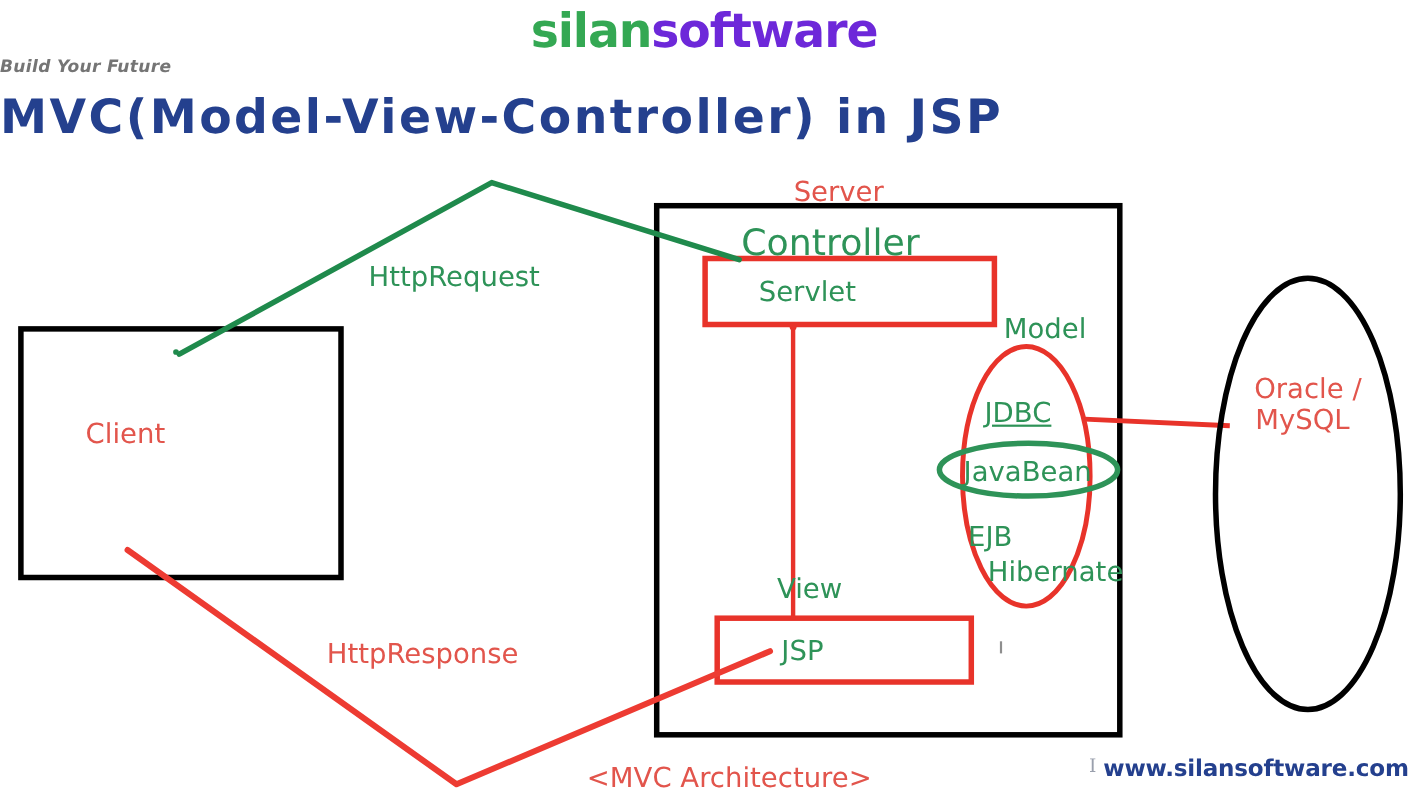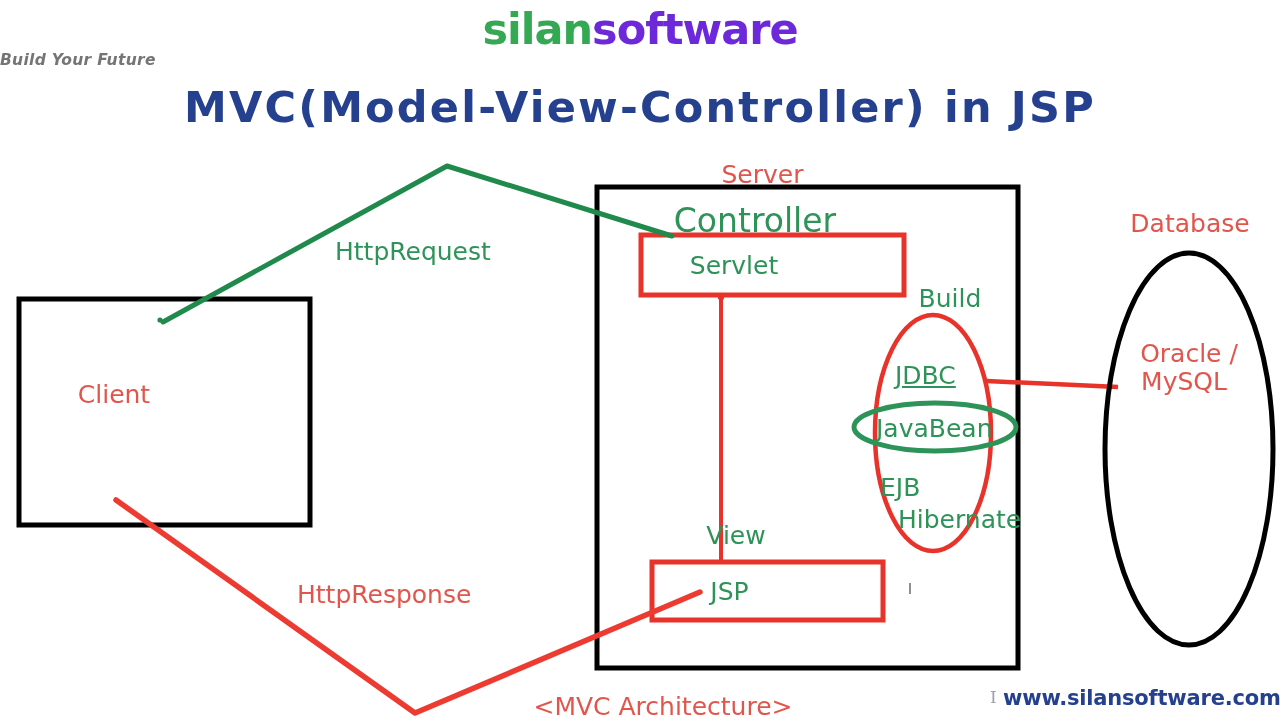--- a/index.html
+++ b/index.html
@@ -46,21 +46,20 @@
     text-align: left;
     padding-right: 488px;
   }
 
   
   #page-title {
     position: absolute;
     left: 0;
     top: 82px;
     width: 1280px;
-    text-align: center;
     font-family: "DejaVu Sans", sans-serif;
     font-size: 43px;
     font-weight: bold;
     color: #24408e;
     letter-spacing: 2.2px;
     white-space: nowrap;
   }
 
   
   .lbl {
@@ -144,35 +143,34 @@
   </svg>
 
   <div class="lbl lbl-red lbl-c" style="left:19px; top:381px; width:190px; font-size:25px;">Client</div>
 
   <div class="lbl lbl-red lbl-c" style="left:597px; top:161px; width:331px; font-size:25px;">Server</div>
 
   <div class="lbl lbl-green lbl-c" style="left:597px; top:203px; width:316px; font-size:33px;">Controller</div>
 
   <div class="lbl lbl-green lbl-c" style="left:641px; top:252px; width:186px; font-size:25px;">Servlet</div>
 
-  <div class="lbl lbl-green lbl-c" style="left:855px; top:285px; width:190px; font-size:25px;">Build</div>
+  <div class="lbl lbl-green lbl-c" style="left:855px; top:285px; width:190px; font-size:25px;">Model</div>
 
   <div class="lbl lbl-green" style="left:895px; top:362px; font-size:25px;text-decoration:underline;">JDBC</div>
 
   <div class="lbl lbl-green" style="left:876px; top:415px; font-size:25px;">JavaBean</div>
 
   <div class="lbl lbl-green" style="left:880px; top:474px; font-size:25px;">EJB</div>
 
   <div class="lbl lbl-green" style="left:898px; top:506px; font-size:25px;">Hibernate</div>
 
   <div class="lbl lbl-green lbl-c" style="left:652px; top:522px; width:168px; font-size:25px;">View</div>
 
   <div class="lbl lbl-green lbl-c" style="left:652px; top:578px; width:155px; font-size:25px;">JSP</div>
 
-  <div class="lbl lbl-red lbl-c" style="left:1099px; top:210px; width:182px; font-size:25px;">Database</div>
 
   <div class="lbl lbl-red lbl-c" style="left:1105px; top:368px; width:158px; font-size:25px;">MySQL</div>
 
   <div class="lbl lbl-red lbl-c" style="left:1105px; top:340px; width:168px; font-size:25px;">Oracle /</div>
 
   <div class="lbl lbl-green" style="left:335px; top:238px; font-size:25px;">HttpRequest</div>
 
   <div class="lbl lbl-red" style="left:297px; top:581px; font-size:25px;">HttpResponse</div>
 
   <div class="lbl lbl-red lbl-c" style="left:478px; top:693px; width:370px; font-size:25px;">&lt;MVC Architecture&gt;</div>

